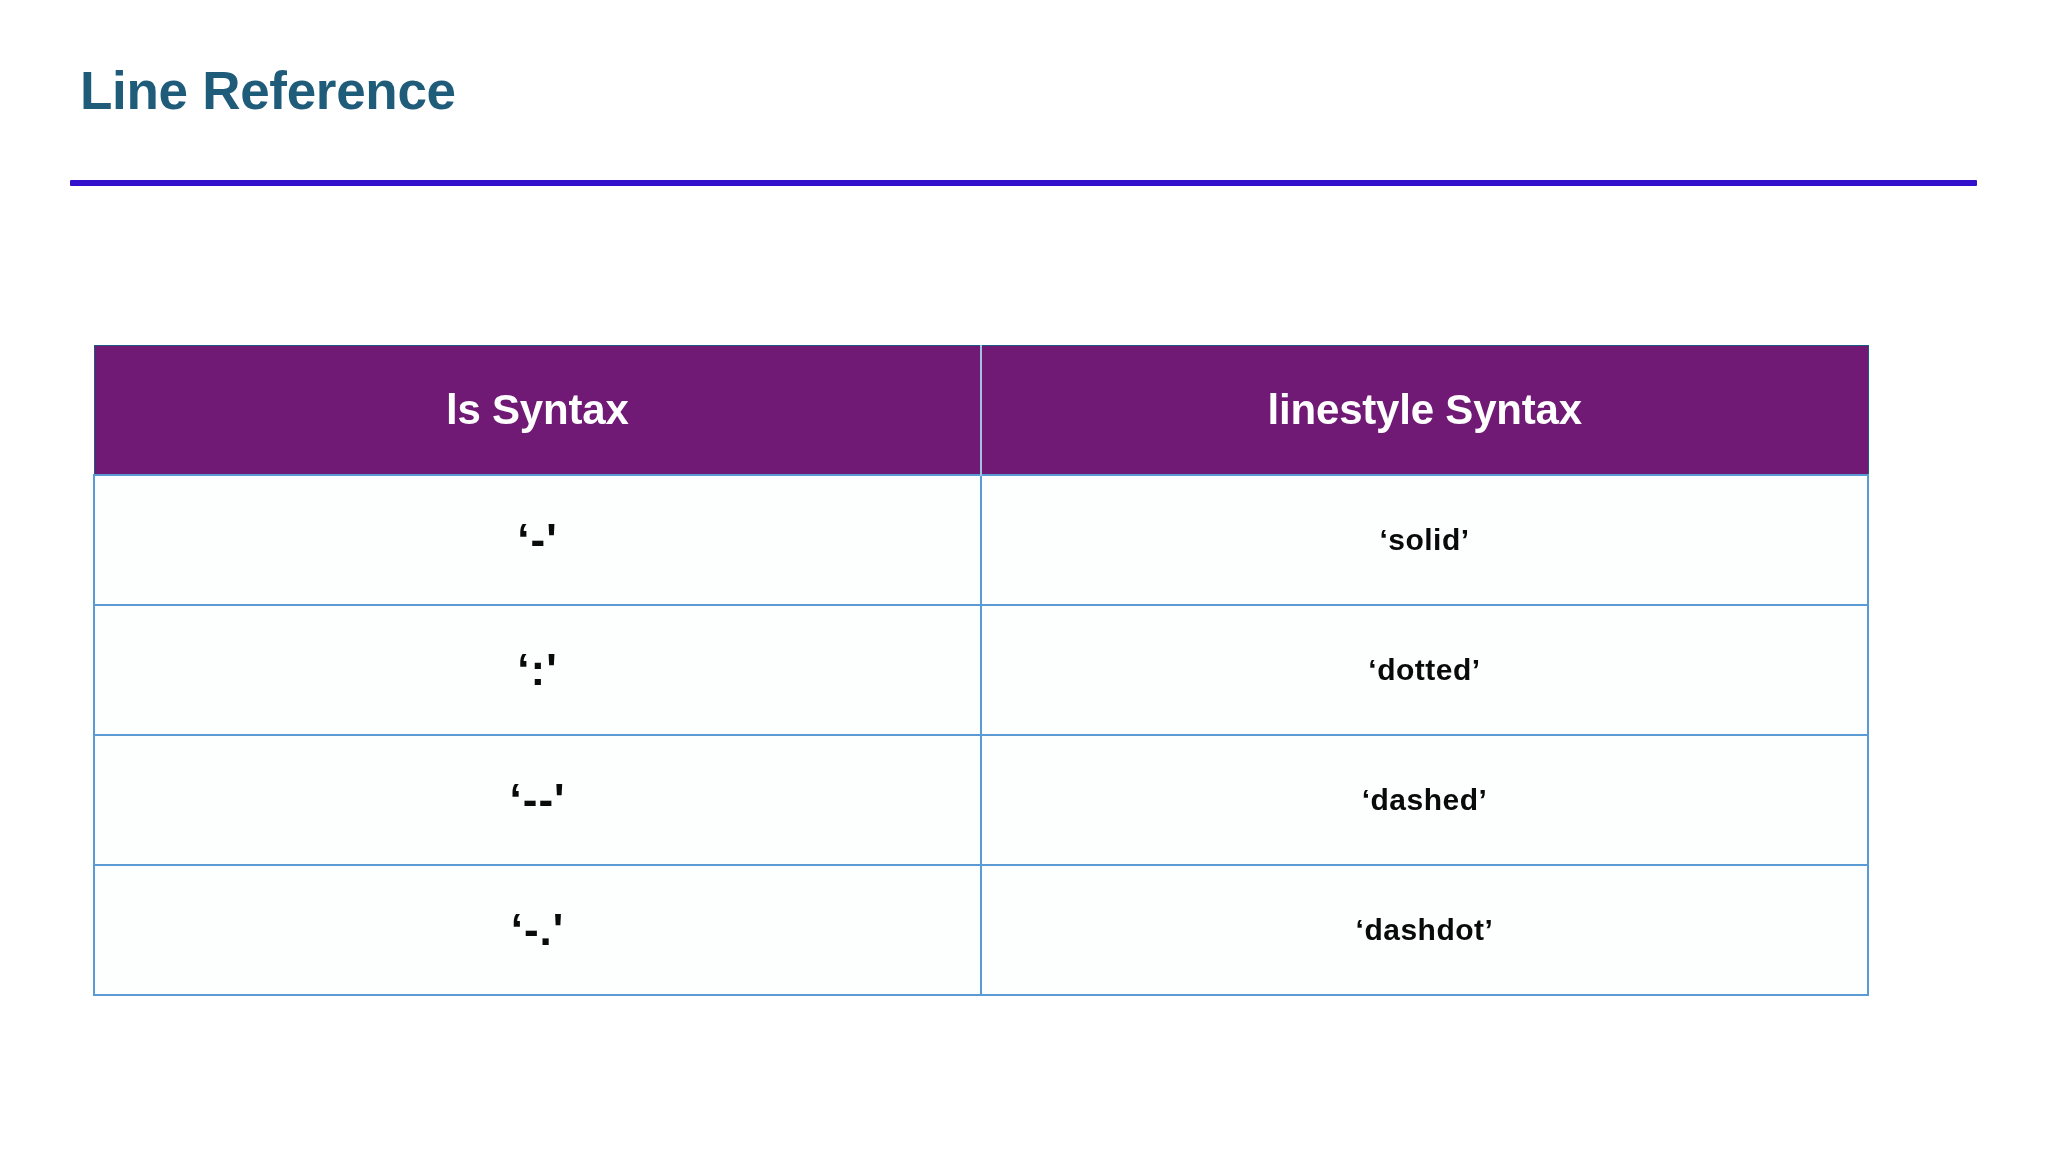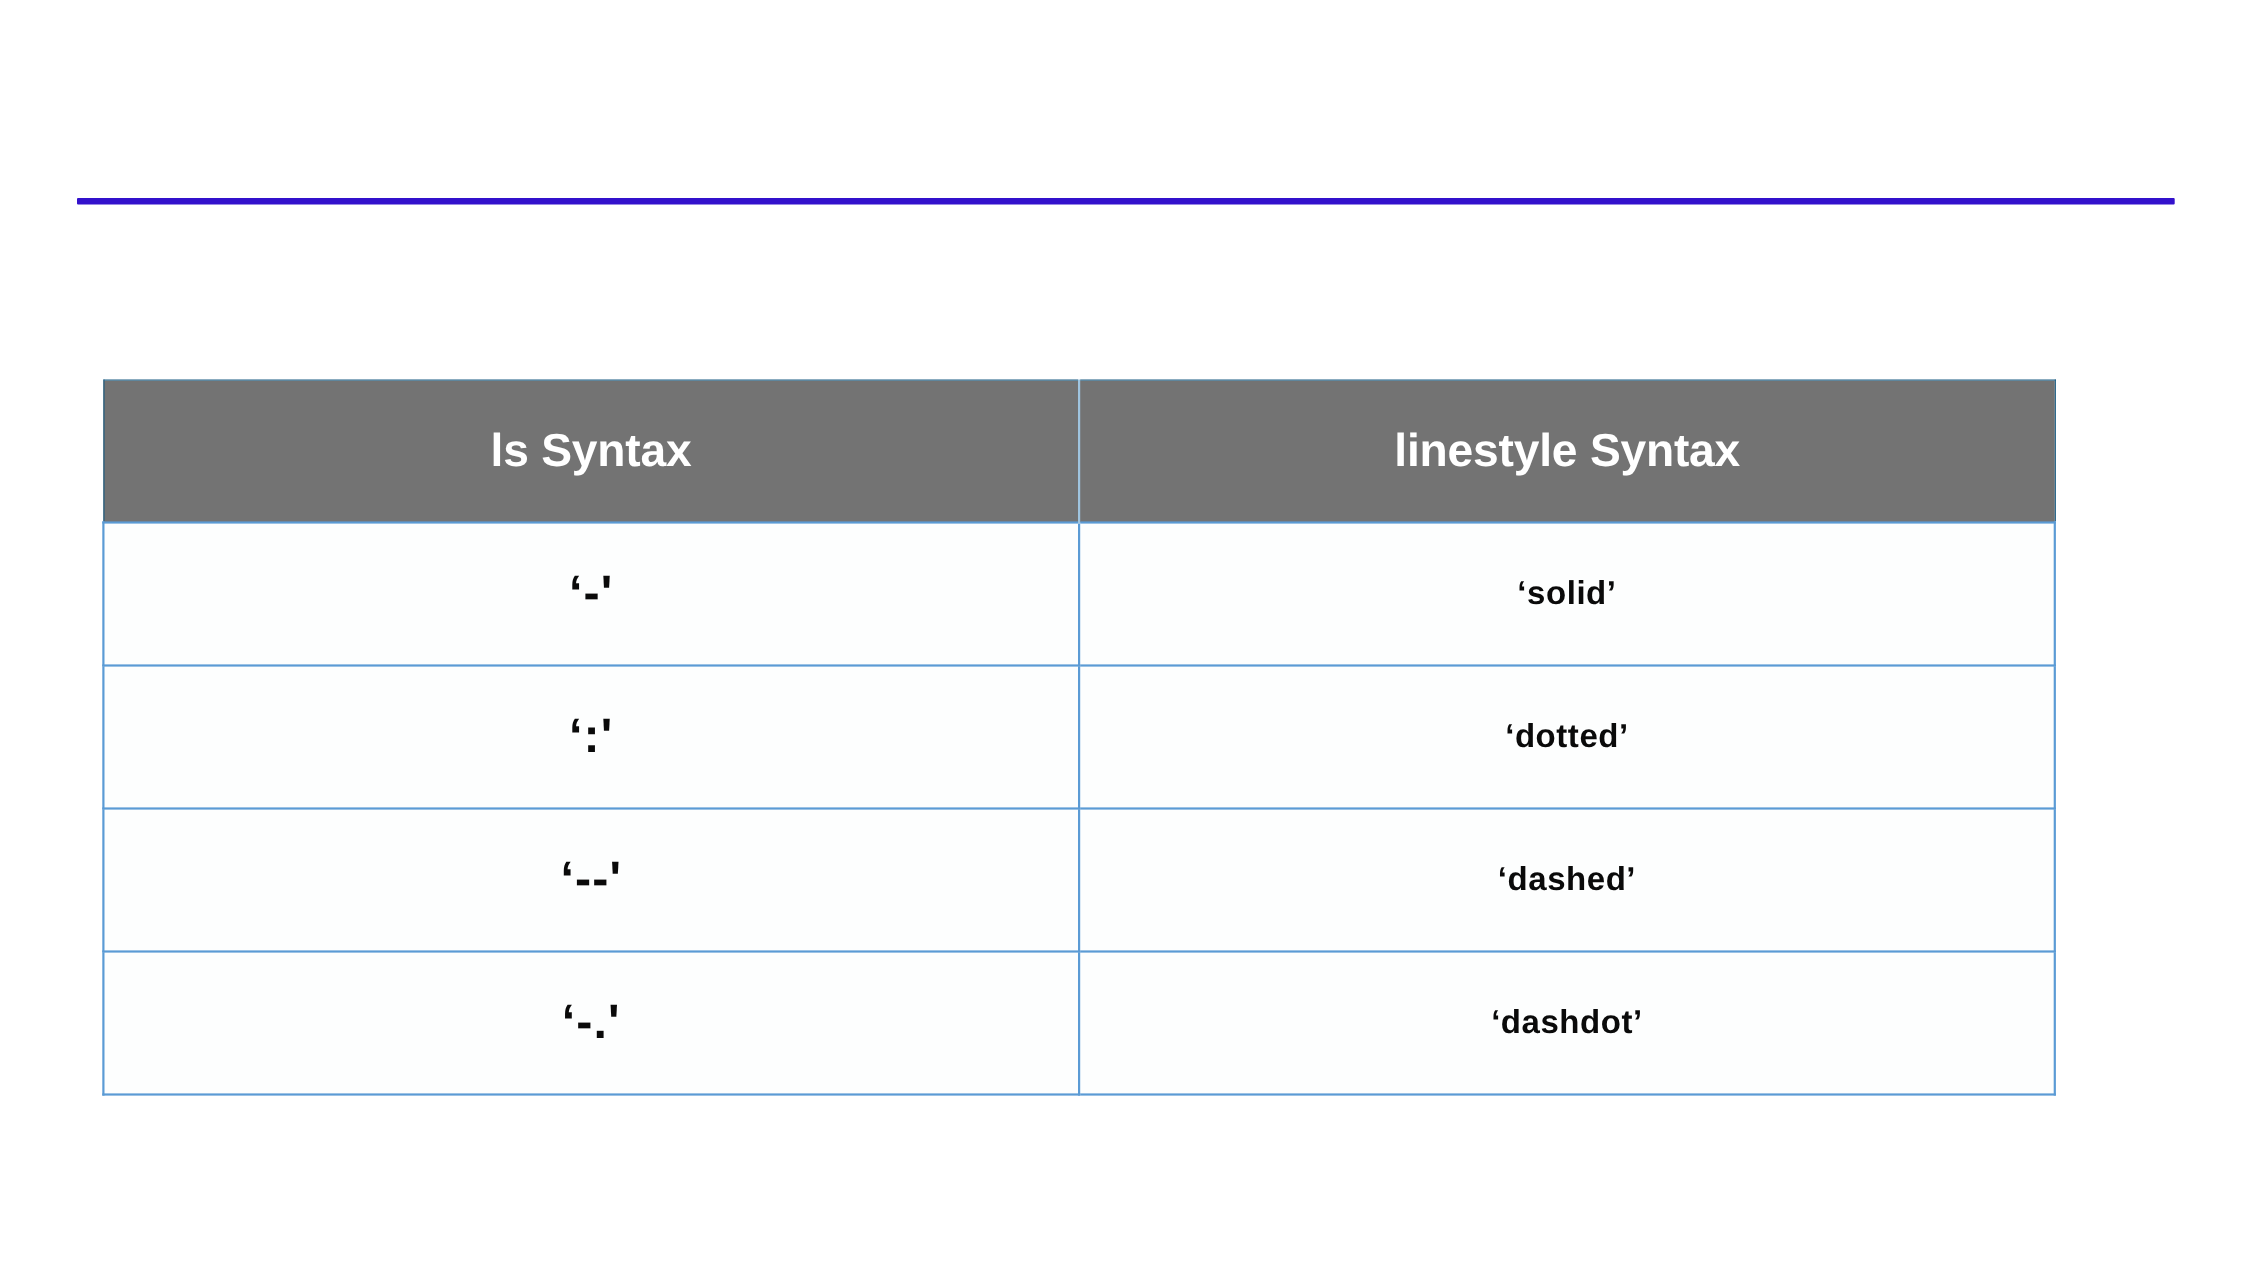--- a/index.html
+++ b/index.html
@@ -51,21 +51,21 @@
     top: 345px;
     width: 1774px;
     border-collapse: collapse;
     table-layout: fixed;
   }
 
   .ref-table col.col-left  { width: 887px; }
   .ref-table col.col-right { width: 887px; }
 
   .ref-table thead th {
-    background: #737373;
+    background: #701a75;
     color: #ffffff;
     font-size: 42px;
     font-weight: bold;
     height: 128px;
     text-align: center;
     vertical-align: middle;
     border: 1px solid #195B82;
     padding: 0;
     letter-spacing: -0.2px;
   }
@@ -87,20 +87,21 @@
   .ref-table tbody td.cell-ls {
     font-size: 44px;
     letter-spacing: 1px;
   }
 </style>
 </head>
 <body>
 
 <div class="slide">
 
+  <div class="slide-title">Line Reference</div>
 
   <div class="title-rule"></div>
 
   <table class="ref-table">
     <colgroup>
       <col class="col-left">
       <col class="col-right">
     </colgroup>
     <thead>
       <tr>

